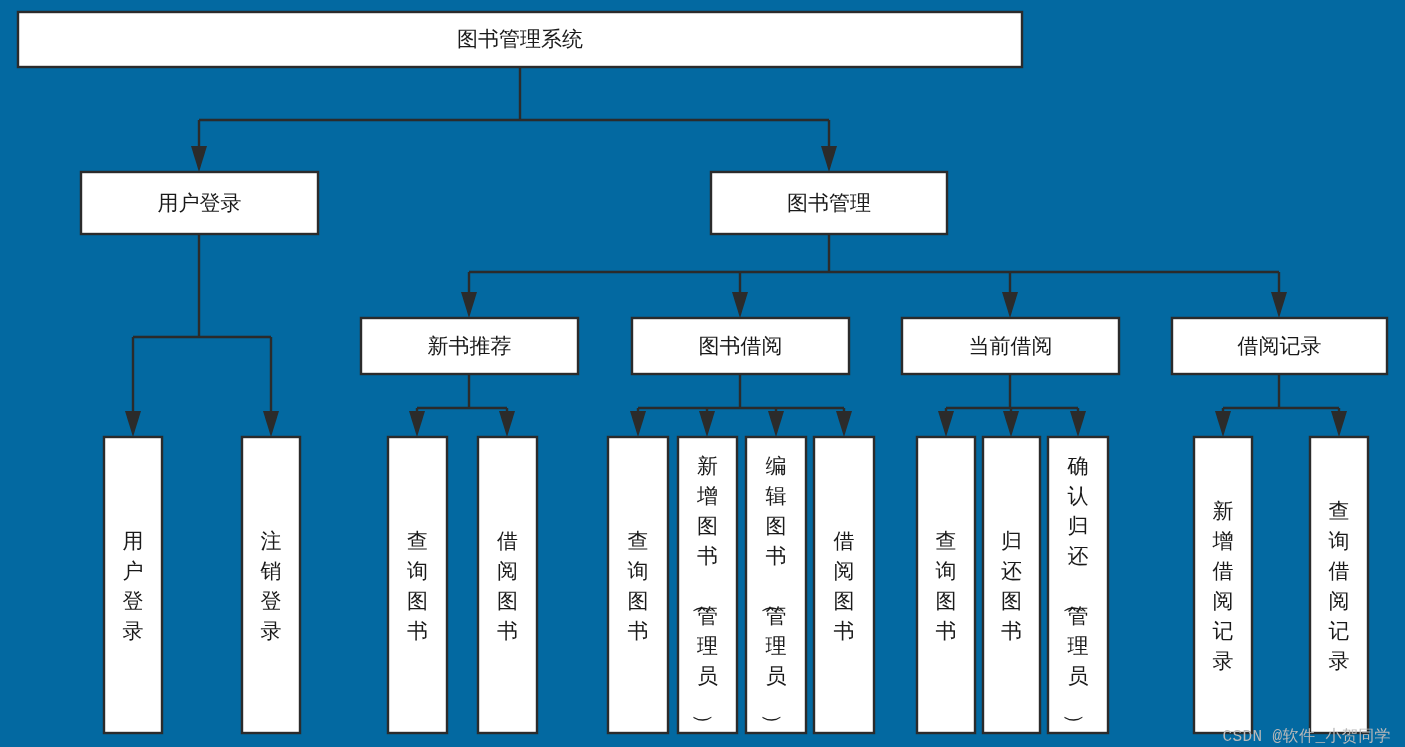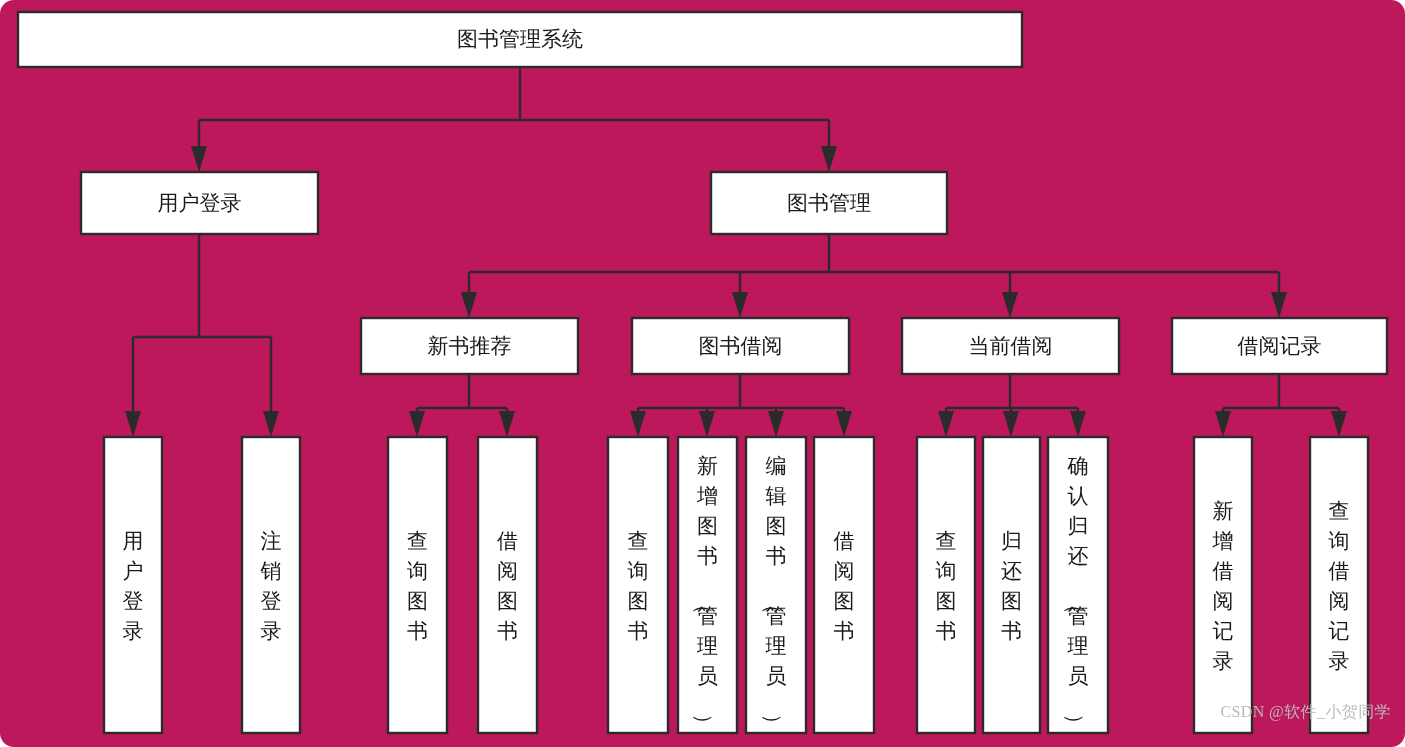--- a/index.html
+++ b/index.html
@@ -10,22 +10,21 @@
   body {
     width: 1405px;
     height: 747px;
     font-family: "Liberation Sans", "DejaVu Sans", sans-serif;
     overflow: hidden;
   }
   #diagram-root {
     position: relative;
     width: 1405px;
     height: 747px;
-    background: #be185d;
-    border-radius: 14px;
+    background: #0369a1;
   }
   svg#tree-svg {
     position: absolute;
     left: 0;
     top: 0;
     width: 1405px;
     height: 747px;
     display: block;
   }
   .node-box {
@@ -52,22 +51,22 @@
   }
   .node-label-vertical {
     fill: #1a1a1a;
     font-family: "Liberation Sans", "DejaVu Sans", sans-serif;
     font-size: 21px;
     text-anchor: middle;
   }
   .watermark {
     position: absolute;
     right: 14px;
-    bottom: 24px;
-    font-family: Liberation Serif, serif;
+    bottom: 0;
+    font-family: Liberation Mono, monospace;
     font-size: 16px;
     color: #b9b9b9;
     letter-spacing: 0.4px;
     white-space: nowrap;
     user-select: none;
   }
 </style>
 </head>
 <body>
 

